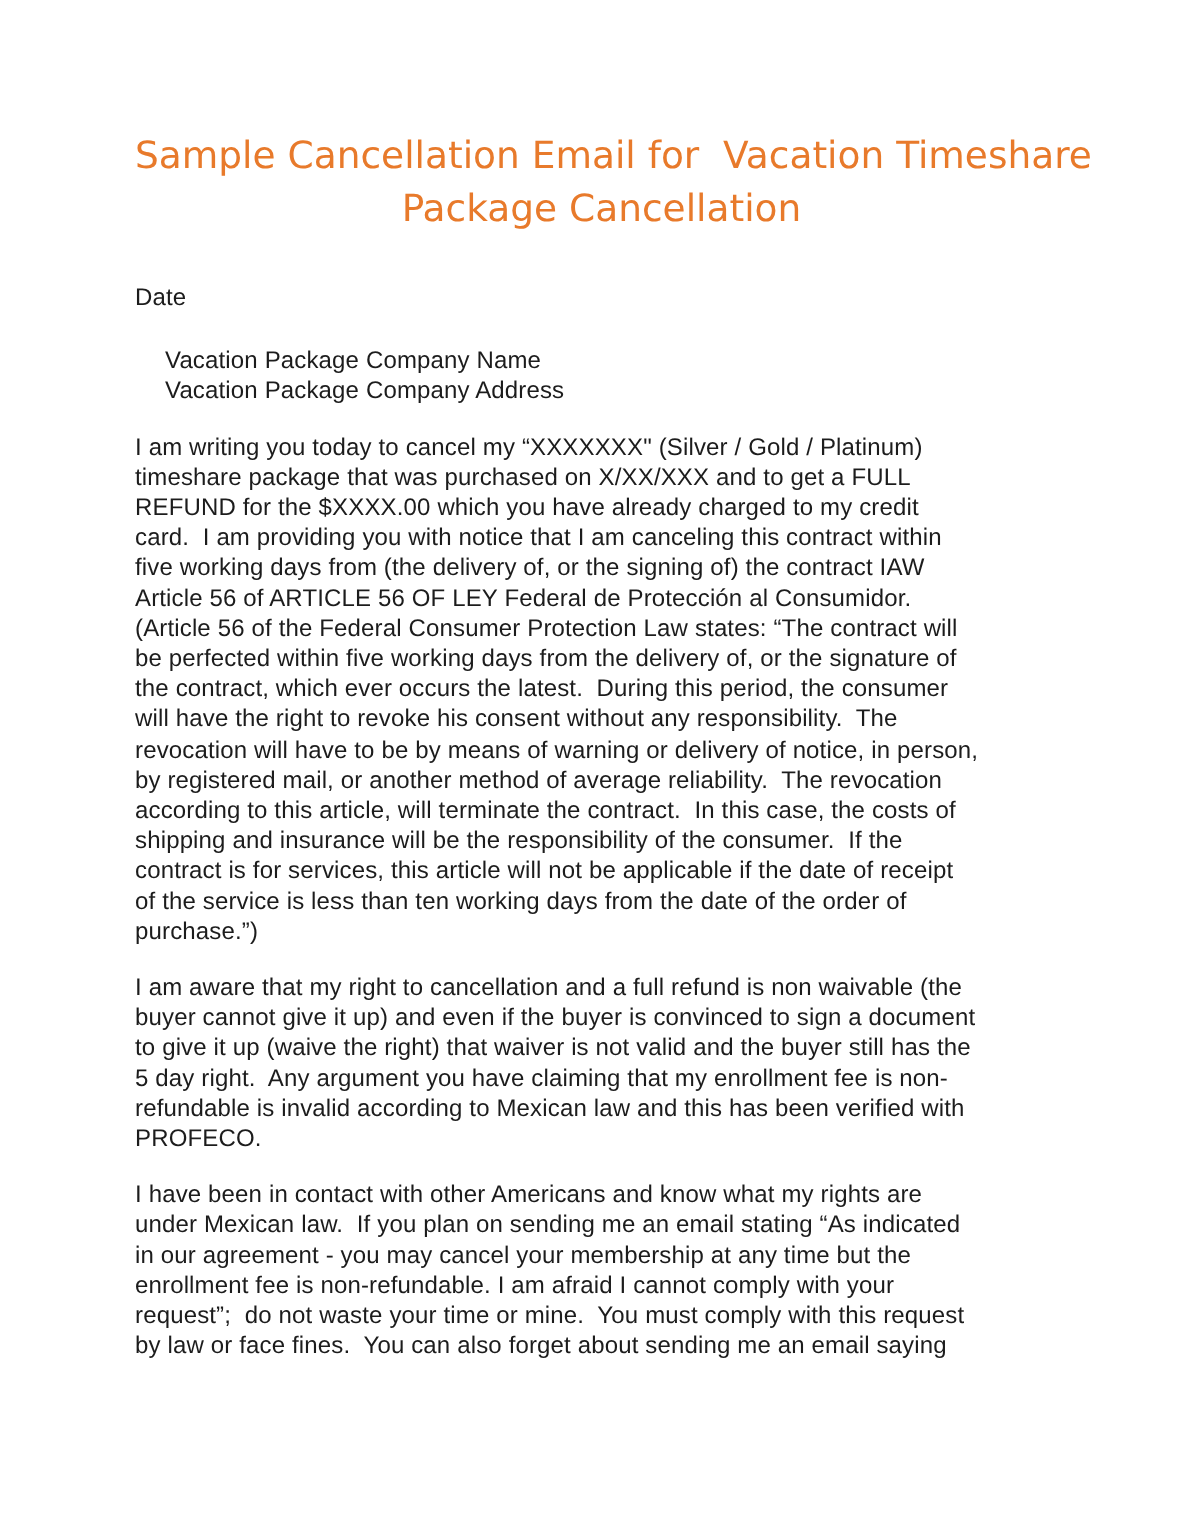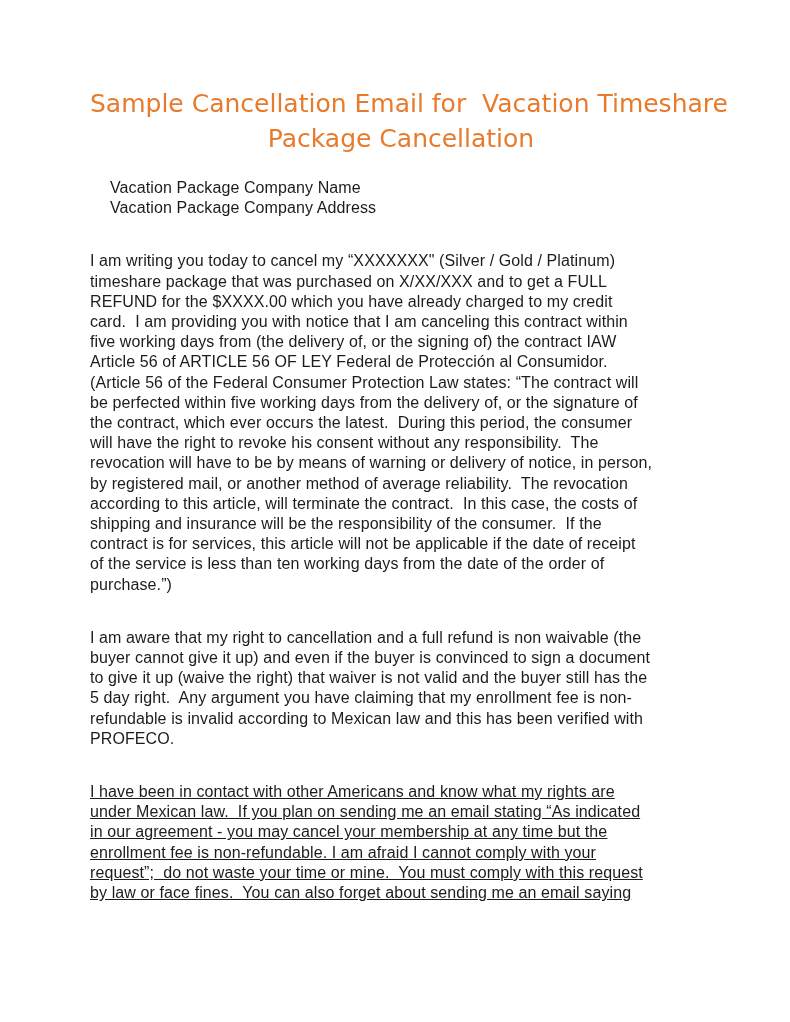--- a/index.html
+++ b/index.html
@@ -36,35 +36,35 @@
     letter-spacing: 0.1px;
   }
   .date-block {
     margin-top: 33px;
   }
   .recipient-block {
     margin-top: 22px;
     margin-left: 20px;
   }
   .para {
-    margin-top: 33px;
+    margin-top: 17px;
   }
   .para-3 {
-    text-decoration: underline;
   }
 </style>
 </head>
 <body>
 
 <div class="page">
   <div class="content">
 
     <h1 class="doc-title">Sample Cancellation Email for  Vacation Timeshare
 Package Cancellation</h1>
 
+    <div class="block date-block">Date</div>
 
     <div class="block recipient-block">Vacation Package Company Name
 Vacation Package Company Address</div>
 
     <div class="block para para-1">I am writing you today to cancel my “XXXXXXX" (Silver / Gold / Platinum)
 timeshare package that was purchased on X/XX/XXX and to get a FULL
 REFUND for the $XXXX.00 which you have already charged to my credit
 card.  I am providing you with notice that I am canceling this contract within
 five working days from (the delivery of, or the signing of) the contract IAW
 Article 56 of ARTICLE 56 OF LEY Federal de Protección al Consumidor.

